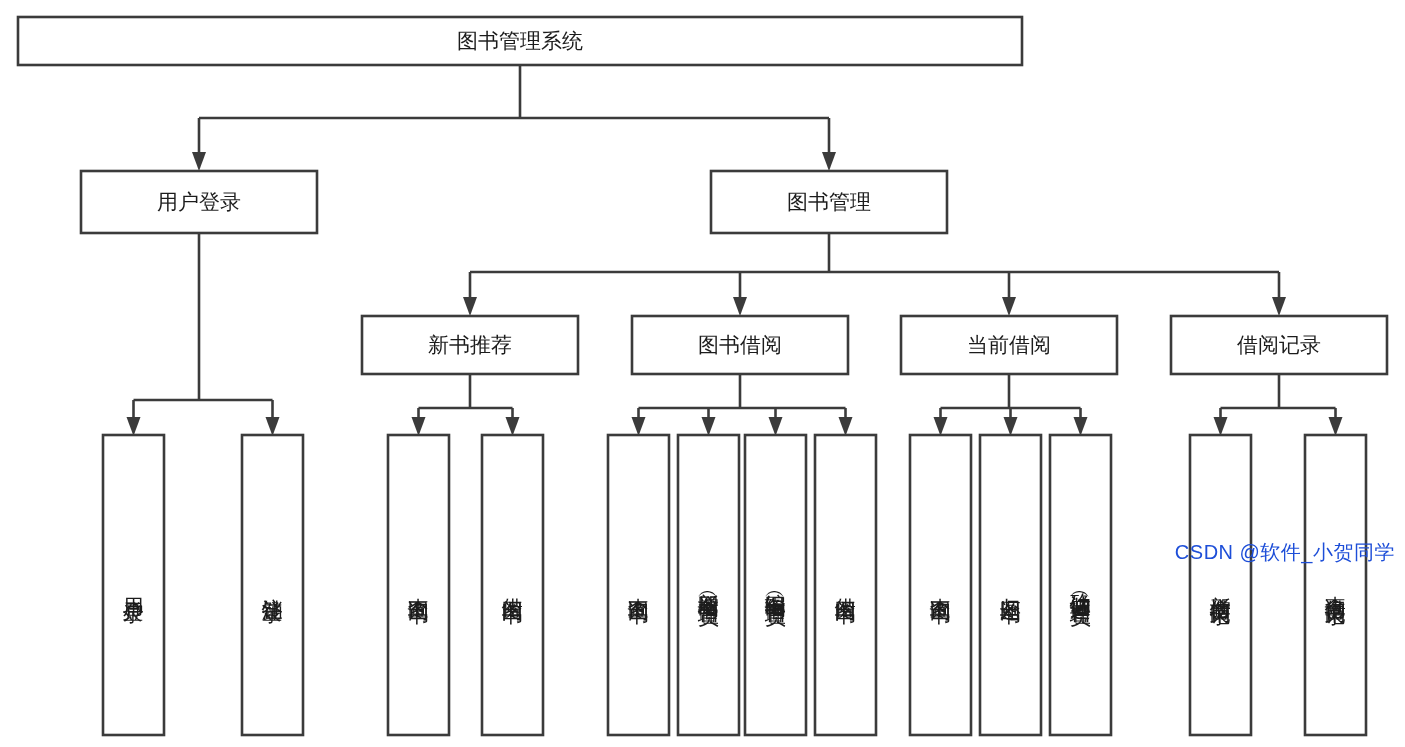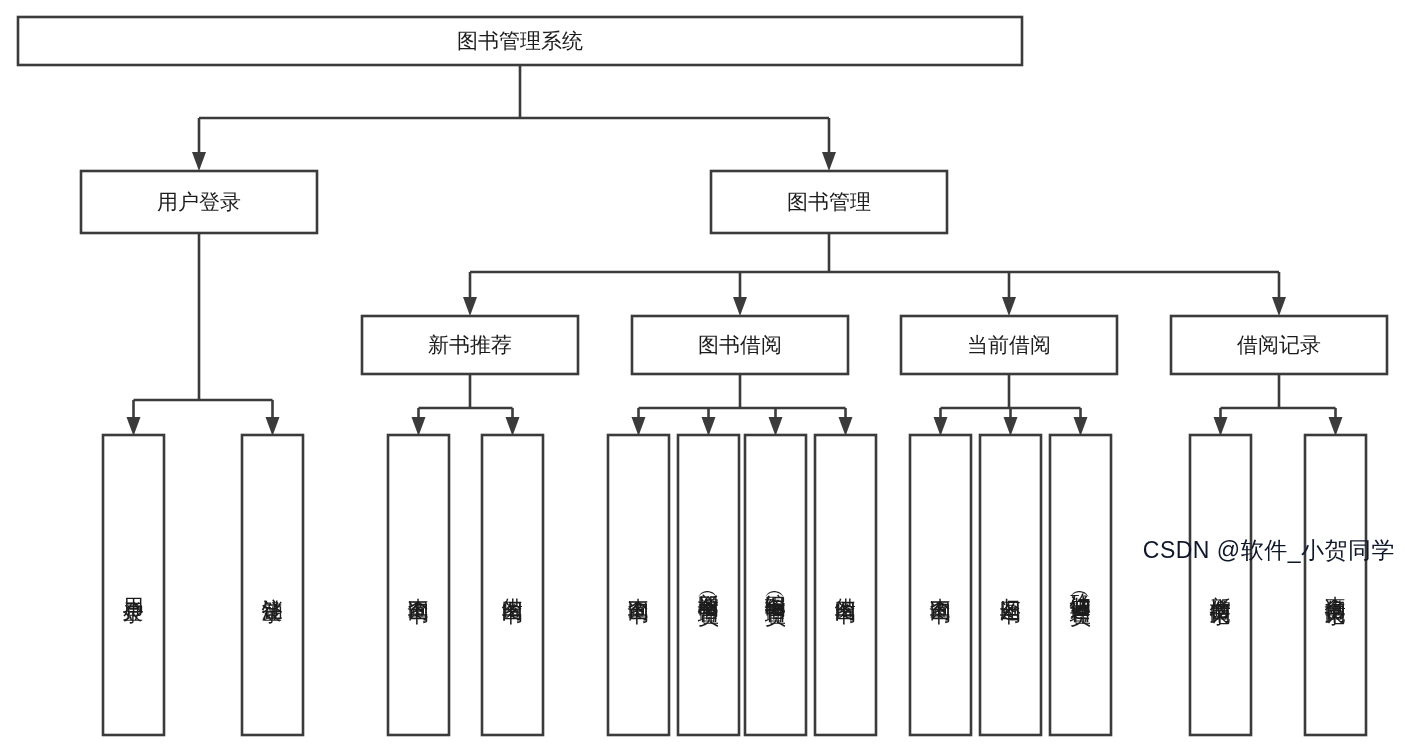--- a/index.html
+++ b/index.html
@@ -61,22 +61,22 @@
     align-items: center;
     justify-content: center;
     white-space: nowrap;
     pointer-events: none;
   }
   .watermark {
     position: absolute;
     right: 10px;
     bottom: 8px;
     font-family: "Liberation Sans", "DejaVu Sans", sans-serif;
-    font-size: 23px;
-    color: #0f172a;
+    font-size: 20px;
+    color: #1d4ed8;
     letter-spacing: 0.5px;
     white-space: nowrap;
     margin-top: 43px;
   }
 </style>
 </head>
 <body>
 
 <div id="diagram-root">
 

